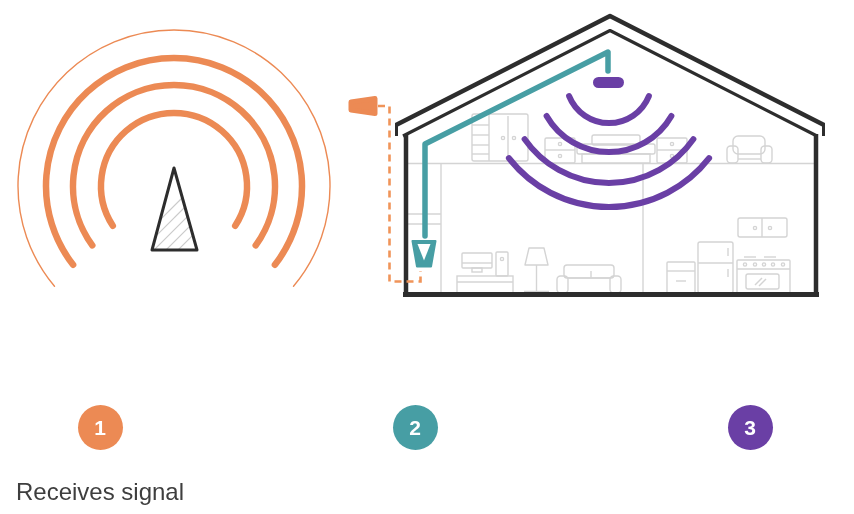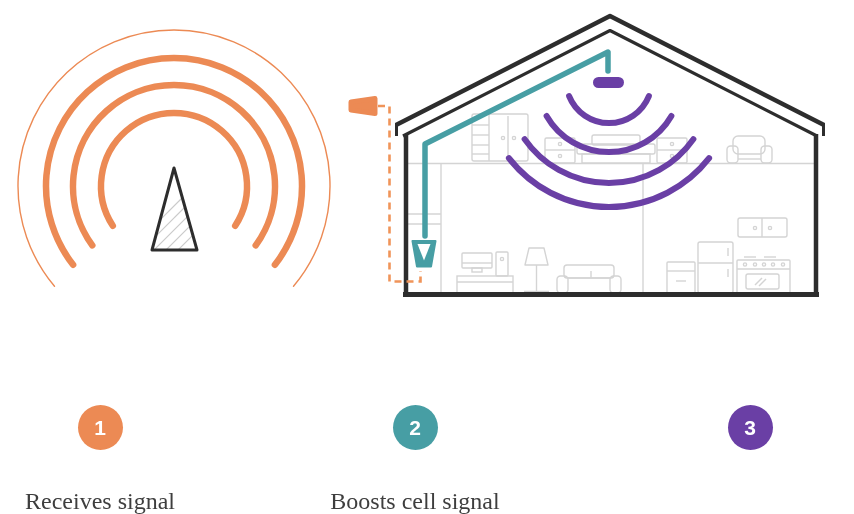--- a/index.html
+++ b/index.html
@@ -19,21 +19,21 @@
   .dash{stroke:var(--dash-orange);fill:none;stroke-width:2.6;stroke-dasharray:7 5;}
   .hatch{stroke:var(--hatch);stroke-width:1.2;}
 
   .legend-step{position:absolute;width:200px;text-align:center;}
   .badge{
     width:45px;height:45px;border-radius:50%;margin:0 auto;
     display:flex;align-items:center;justify-content:center;
     color:#fff;font-size:21px;font-weight:bold;
   }
   .step-label{
-    margin-top:38px;font-size:24px;line-height:27px;color:var(--text);font-family:Liberation Serif, serif;
+    margin-top:28px;font-size:24px;line-height:27px;color:var(--text);
   }
   .badge-orange{background:var(--orange);}
   .badge-teal{background:var(--teal);}
   .badge-purple{background:var(--purple);}
 </style>
 </head>
 <body>
 
 <div class="stage">
 
@@ -175,21 +175,20 @@
     <div class="legend-step" style="left:0px;top:405px;">
       <div class="badge badge-orange">
         <span>1</span>
       </div>
       <div class="step-label">Receives signal</div>
     </div>
     <div class="legend-step" style="left:315px;top:405px;">
       <div class="badge badge-teal">
         <span>2</span>
       </div>
-      <div class="step-label">Boosts cell signal</div>
     </div>
     <div class="legend-step" style="left:650px;top:405px;">
       <div class="badge badge-purple">
         <span>3</span>
       </div>
     </div>
   </div>
 </div>
 
 </body></html>

